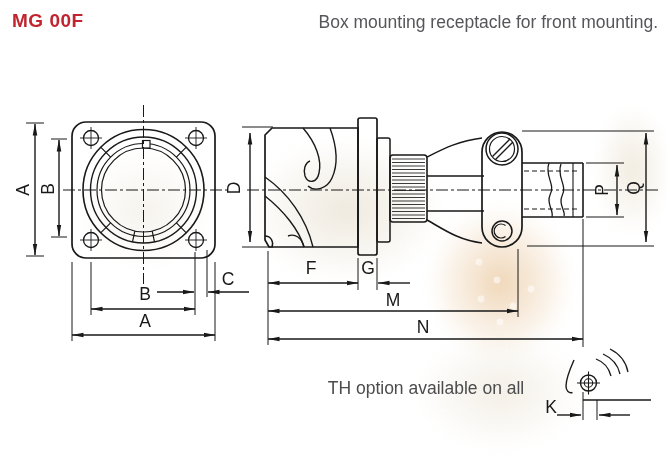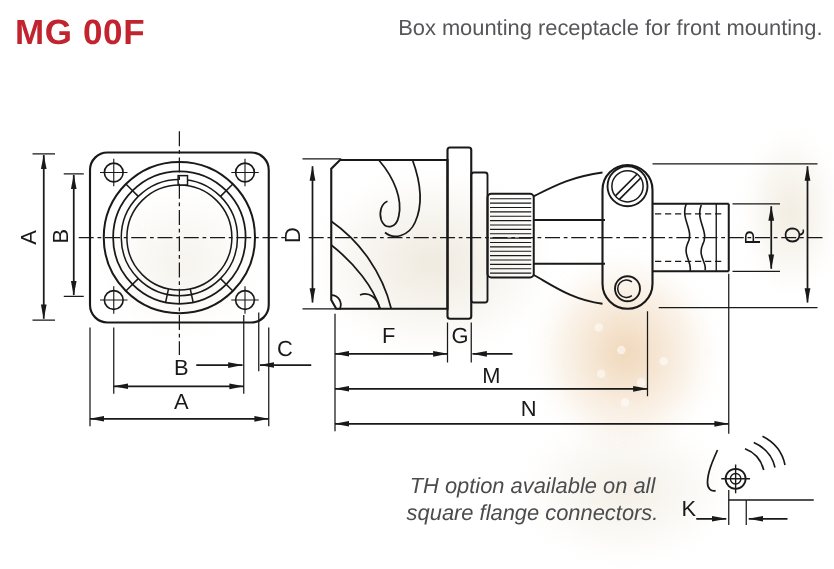--- a/index.html
+++ b/index.html
@@ -1,25 +1,25 @@
 <!DOCTYPE html>
 <html><head>
 <meta charset="utf-8">
 <style>
   html,body{margin:0;padding:0;background:#ffffff;overflow:hidden;}
   #stage{position:relative;width:667px;height:455px;background:#ffffff;
          font-family:"Liberation Sans", sans-serif;}
   .wm{position:absolute;border-radius:50%;filter:blur(6px);pointer-events:none;}
   #drawing{position:absolute;left:0;top:0;}
-  .title{position:absolute;left:12px;top:10px;font-size:28px;font-weight:700;
+  .title{position:absolute;left:12px;top:10px;font-size:19px;font-weight:700;
          letter-spacing:.5px;}
   .desc{position:absolute;right:9px;top:11px;text-align:right;font-size:17.5px;
         line-height:22px;color:#56565a;margin-left:20px;}
   .note{position:absolute;left:309px;top:377px;width:234px;text-align:center;
-        font-size:17.5px;line-height:22px;color:#4c4c4e;font-style:italic;}
+        font-size:17.5px;line-height:22px;color:#4c4c4e;}
   svg text{font-family:"Liberation Sans", sans-serif;font-size:17.5px;fill:#191919;}
 </style>
 </head>
 <body>
 
 <div id="stage">
 
   <div class="wm" style="left:248px;top:138px;width:195px;height:145px;background:radial-gradient(closest-side,rgba(226,216,196,.55),rgba(226,216,196,0));"></div>
   <div class="wm" style="left:80px;top:150px;width:130px;height:120px;background:radial-gradient(closest-side,rgba(235,228,214,.45),rgba(235,228,214,0));"></div>
   <div class="wm" style="left:428px;top:205px;width:145px;height:155px;background:radial-gradient(closest-side,rgba(219,160,88,.42),rgba(219,160,88,0));"></div>
@@ -198,16 +198,15 @@
   </svg>
 
   <div class="title" style="color:#c1242e;">MG 00F</div>
 
   <div class="desc">
     <div>Box mounting receptacle for front mounting.</div>
   </div>
 
   <div class="note">
     <div>TH option available on all</div>
-    <div>square flange connectors.</div>
   </div>
 
 </div>
 
 </body></html>

